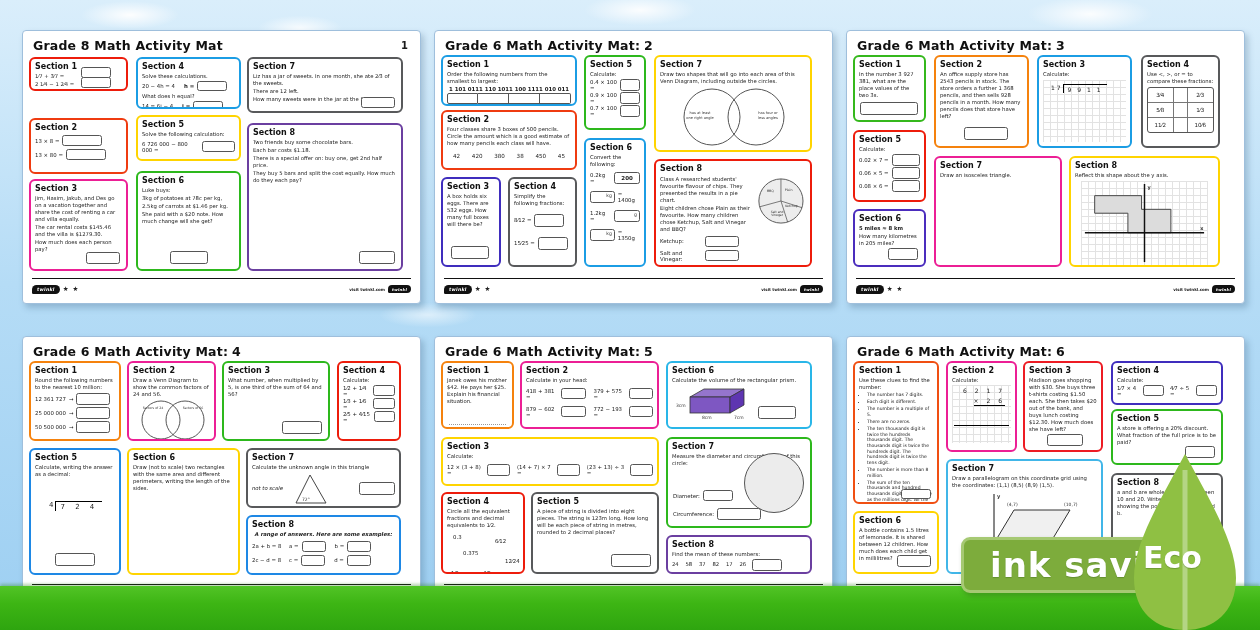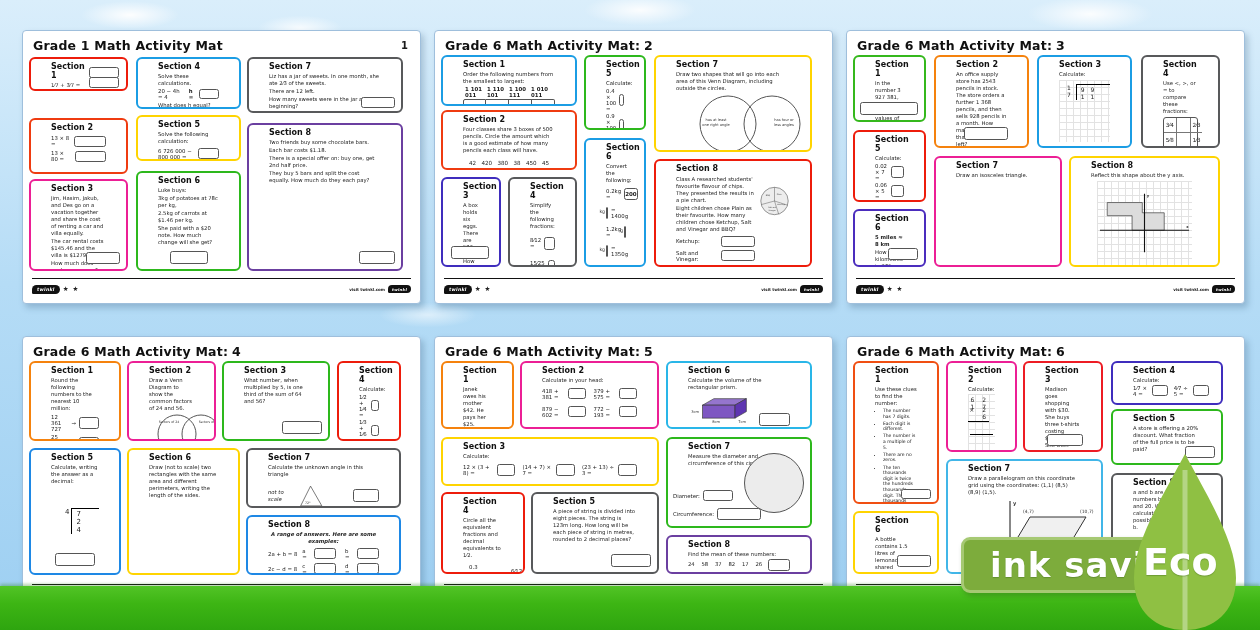--- a/index.html
+++ b/index.html
@@ -16,21 +16,21 @@
   }
   .grass{position:absolute;left:0;right:0;bottom:0;height:44px;
     background:linear-gradient(180deg,#52c426 0%,#3db514 40%,#2ea50f 100%);
     box-shadow:0 -2px 3px rgba(40,120,20,.35);}
   .mat{position:absolute;width:397px;height:272px;background:#fff;
     border:1px solid #9fbfdc;border-radius:4px;
     box-shadow:3px 4px 6px rgba(50,85,120,.28);}
   .mtitle{position:absolute;left:10px;top:7px;font-weight:bold;font-size:12.5px;letter-spacing:.2px;color:#111}
   .mnum{margin-left:4px;font-weight:bold}
   .mnum1{position:absolute;right:12px;top:9px;font-weight:bold;font-size:10px}
-  .sec{position:absolute;border:2px solid #0f766e;border-radius:6px;background:#fff;padding:3px 20px;box-sizing:border-box;overflow:hidden}
+  .sec{position:absolute;border:2px solid #0f766e;border-radius:6px;background:#fff;padding:3px 4px;box-sizing:border-box;overflow:hidden}
   .st{font-weight:bold;font-size:8px;margin:0 0 2px;color:#111}
   .q{font-size:5.3px;line-height:1.32;margin:1px 0;color:#222}
   .qb{font-weight:bold}
   .eqr{display:flex;align-items:center;gap:3px;font-size:5.4px;margin:3px 0}
   .bx{display:inline-block;border:1px solid #555;border-radius:2.5px;background:#fff;width:38px;height:12px;vertical-align:middle;box-sizing:border-box}
   .bx-un{position:relative;font-style:normal}
   .bx-un i{position:absolute;right:2px;top:1px;font-size:4.6px;font-style:normal;color:#333}
   .bx-ct{text-align:center;font-size:5.5px;font-weight:bold;line-height:11px}
   .stackbx{display:inline-flex;flex-direction:column}
   .stackbx .bx + .bx{margin-top:-1px}
@@ -50,28 +50,28 @@
   .ctab span:nth-child(3n+2){border-right:1px solid #777}
   .ctab span:nth-last-child(-n+3){border-bottom:none}
   .dotline{border-bottom:1px dotted #999;height:9px;margin:2px 2px}
   ul.clues{margin:1px 0 2px;padding-left:8px}
   ul.clues li{font-size:4.5px;line-height:1.25;margin-bottom:1.5px}
   .scatter{position:relative;height:54px;font-size:5.4px}
   .scatter span{position:absolute}
   .eco-banner{position:absolute;left:961px;top:537px;width:254px;height:56px;background:#7dac3c;border:3px solid #a6c973;border-radius:9px;box-sizing:border-box;display:flex;align-items:center;box-shadow:2px 3px 5px rgba(40,80,20,.3);z-index:5}
   .eco-banner span{color:#fff;font-size:34px;font-weight:600;letter-spacing:1px;margin-left:26px;text-shadow:0 1px 1px rgba(60,100,30,.4)}
   .eco-leaf{position:absolute;left:1128px;top:452px;width:114px;height:182px;z-index:6}
-  .eco-text{position:absolute;left:1143px;top:540px;z-index:7;color:#fff;font-size:38px;font-weight:bold;text-shadow:0 1px 1px rgba(60,100,30,.4)}
+  .eco-text{position:absolute;left:1143px;top:540px;z-index:7;color:#fff;font-size:30px;font-weight:bold;text-shadow:0 1px 1px rgba(60,100,30,.4)}
   svg text{font-family:"DejaVu Sans",sans-serif;fill:#333}
 </style>
 </head>
 <body>
 
 <div class="mat" style="left:22px;top:30px">
-  <div class="mtitle"><span>Grade 1 Math Activity Mat</span></div>
+  <div class="mtitle"><span>Grade 8 Math Activity Mat</span></div>
   <div class="mnum1">1</div>
 
   <div class="sec" style="left: 6px; top: 26px; width: 99px; height: 34px; border-color: rgb(237, 28, 11);">
     <div style="display:flex;gap:4px;align-items:flex-start">
       <div>
         <div class="st">Section 1</div>
         <div class="q">1⁄7 + 3⁄7  =</div>
         <div class="q">2 1⁄4 − 1 2⁄4  =</div>
       </div>
       <span class="stackbx" style="margin-top:5px">

